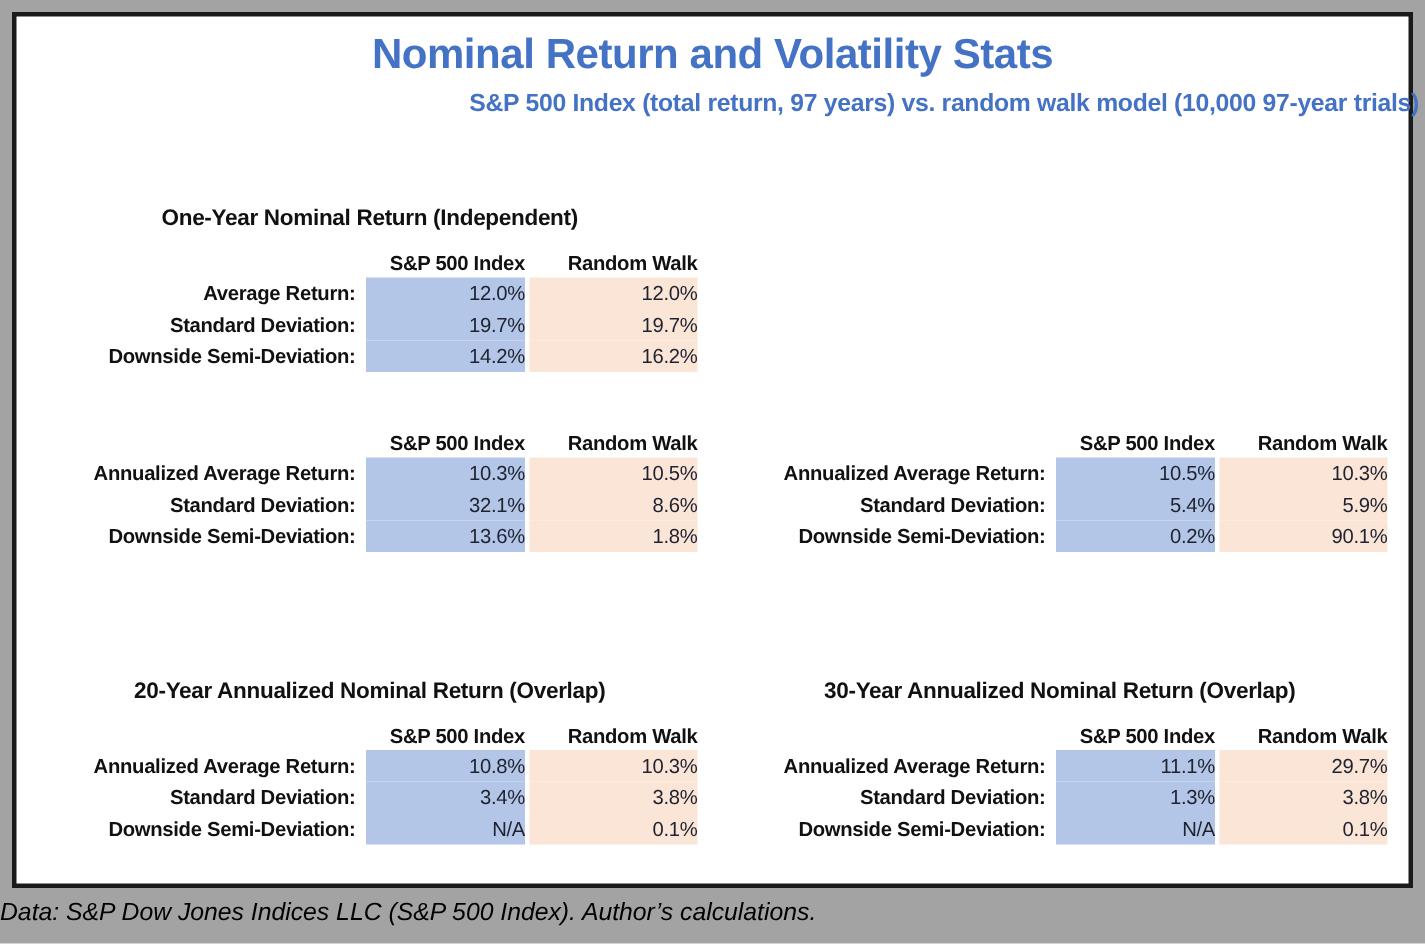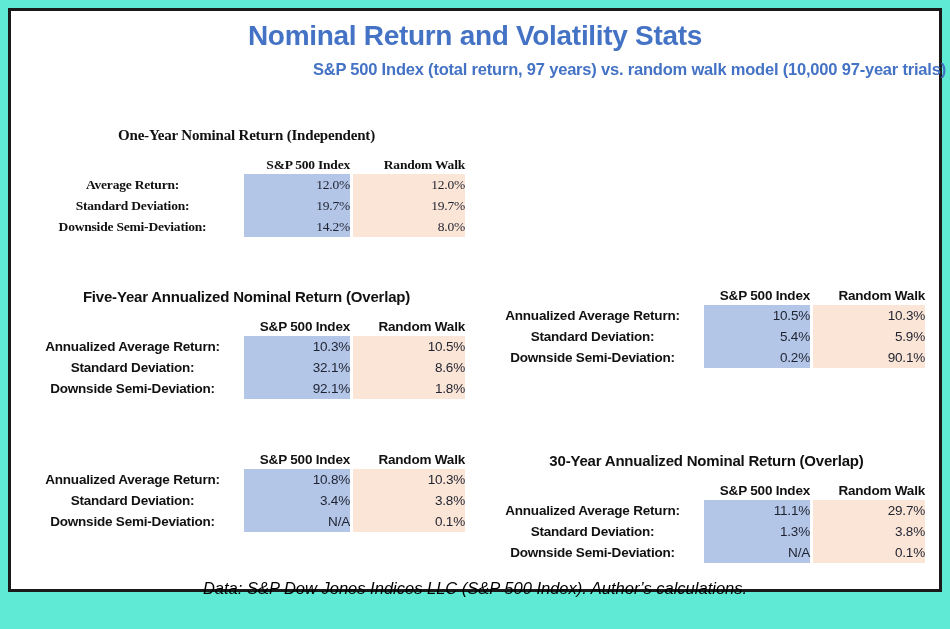--- a/index.html
+++ b/index.html
@@ -4,39 +4,39 @@
 <style>
   :root{
     --accent-blue:#4472C4;
     --sp500-cell:#B4C6E7;
     --random-walk-cell:#FBE5D6;
     --frame-border:#1A1A1A;
     --value-text:#1E2230;
   }
   *{margin:0;padding:0;box-sizing:border-box;}
   body{background:#ffffff;font-family:"Liberation Sans", sans-serif;}
-  .figure{position:relative;width:950px;height:629px;background:#5eead4;overflow:hidden;}
+  .figure{position:relative;width:950px;height:629px;background:#a3a3a3;overflow:hidden;}
   .frame{position:absolute;left:8px;top:8px;width:934px;height:584px;background:#ffffff;border:3px solid var(--frame-border);}
   .main-title{position:absolute;left:0;top:9px;width:100%;text-align:center;color:var(--accent-blue);font-size:28px;font-weight:bold;letter-spacing:-0.3px;}
   .sub-title{position:absolute;left:7px;top:49px;width:100%;text-align:right;color:var(--accent-blue);font-size:16.5px;font-weight:bold;letter-spacing:-0.2px;}
   .stat-table{position:absolute;width:437px;}
   .t-left{left:17px;}
   .t-right{left:477px;}
-  .row1{top:115px;font-family:Liberation Serif, serif;}
+  .row1{top:126px;}
   .row2{top:277px;}
   .row3{top:441px;}
   .table-title{text-align:center;font-size:15px;font-weight:bold;color:#111111;height:18px;line-height:18px;margin-bottom:13px;letter-spacing:-0.2px;}
   .grid{display:grid;grid-template-columns:213px 106px 112px;column-gap:3px;grid-template-rows:17px 21px 21px 21px;row-gap:0;}
   .cell{font-size:13.5px;letter-spacing:-0.2px;}
   .col-head{font-weight:bold;color:#111111;text-align:right;line-height:16px;white-space:nowrap;}
-  .row-label{font-weight:bold;color:#111111;text-align:center;line-height:21px;padding-right:4px;white-space:nowrap;}
+  .row-label{font-weight:bold;color:#111111;text-align:right;line-height:21px;padding-right:4px;white-space:nowrap;}
   .val{text-align:right;line-height:21px;color:var(--value-text);}
   .val.sp{background:var(--sp500-cell);}
   .val.rw{background:var(--random-walk-cell);}
-  .caption{position:absolute;left:0;top:579px;width:100%;text-align:center;font-style:italic;font-size:16.5px;color:#000000;}
+  .caption{position:absolute;left:0;top:599px;width:100%;text-align:left;font-style:italic;font-size:16.5px;color:#000000;}
 </style>
 </head>
 <body>
 
 <div class="figure">
   <div class="frame">
 
     <div class="main-title">Nominal Return and Volatility Stats</div>
     <div class="sub-title">S&amp;P 500 Index (total return, 97 years) vs. random walk model (10,000 97-year trials)</div>
 
@@ -50,41 +50,40 @@
         <div class="cell row-label">Average Return:</div>
         <div class="cell val sp">12.0%</div>
         <div class="cell val rw">12.0%</div>
 
         <div class="cell row-label">Standard Deviation:</div>
         <div class="cell val sp">19.7%</div>
         <div class="cell val rw">19.7%</div>
 
         <div class="cell row-label">Downside Semi-Deviation:</div>
         <div class="cell val sp">14.2%</div>
-        <div class="cell val rw">8.0%</div>
+        <div class="cell val rw">16.2%</div>
       </div>
     </section>
 
     <section class="stat-table t-left row2">
-      <div class="table-title">Five-Year Annualized Nominal Return (Overlap)</div>
       <div class="grid">
         <div class="cell"></div>
         <div class="cell col-head">S&amp;P 500 Index</div>
         <div class="cell col-head">Random Walk</div>
 
         <div class="cell row-label">Annualized Average Return:</div>
         <div class="cell val sp">10.3%</div>
         <div class="cell val rw">10.5%</div>
 
         <div class="cell row-label">Standard Deviation:</div>
         <div class="cell val sp">32.1%</div>
         <div class="cell val rw">8.6%</div>
 
         <div class="cell row-label">Downside Semi-Deviation:</div>
-        <div class="cell val sp">92.1%</div>
+        <div class="cell val sp">13.6%</div>
         <div class="cell val rw">1.8%</div>
       </div>
     </section>
 
     <section class="stat-table t-right row2">
       <div class="grid">
         <div class="cell"></div>
         <div class="cell col-head">S&amp;P 500 Index</div>
         <div class="cell col-head">Random Walk</div>
 
@@ -96,20 +95,21 @@
         <div class="cell val sp">5.4%</div>
         <div class="cell val rw">5.9%</div>
 
         <div class="cell row-label">Downside Semi-Deviation:</div>
         <div class="cell val sp">0.2%</div>
         <div class="cell val rw">90.1%</div>
       </div>
     </section>
 
     <section class="stat-table t-left row3">
+      <div class="table-title">20-Year Annualized Nominal Return (Overlap)</div>
       <div class="grid">
         <div class="cell"></div>
         <div class="cell col-head">S&amp;P 500 Index</div>
         <div class="cell col-head">Random Walk</div>
 
         <div class="cell row-label">Annualized Average Return:</div>
         <div class="cell val sp">10.8%</div>
         <div class="cell val rw">10.3%</div>
 
         <div class="cell row-label">Standard Deviation:</div>

